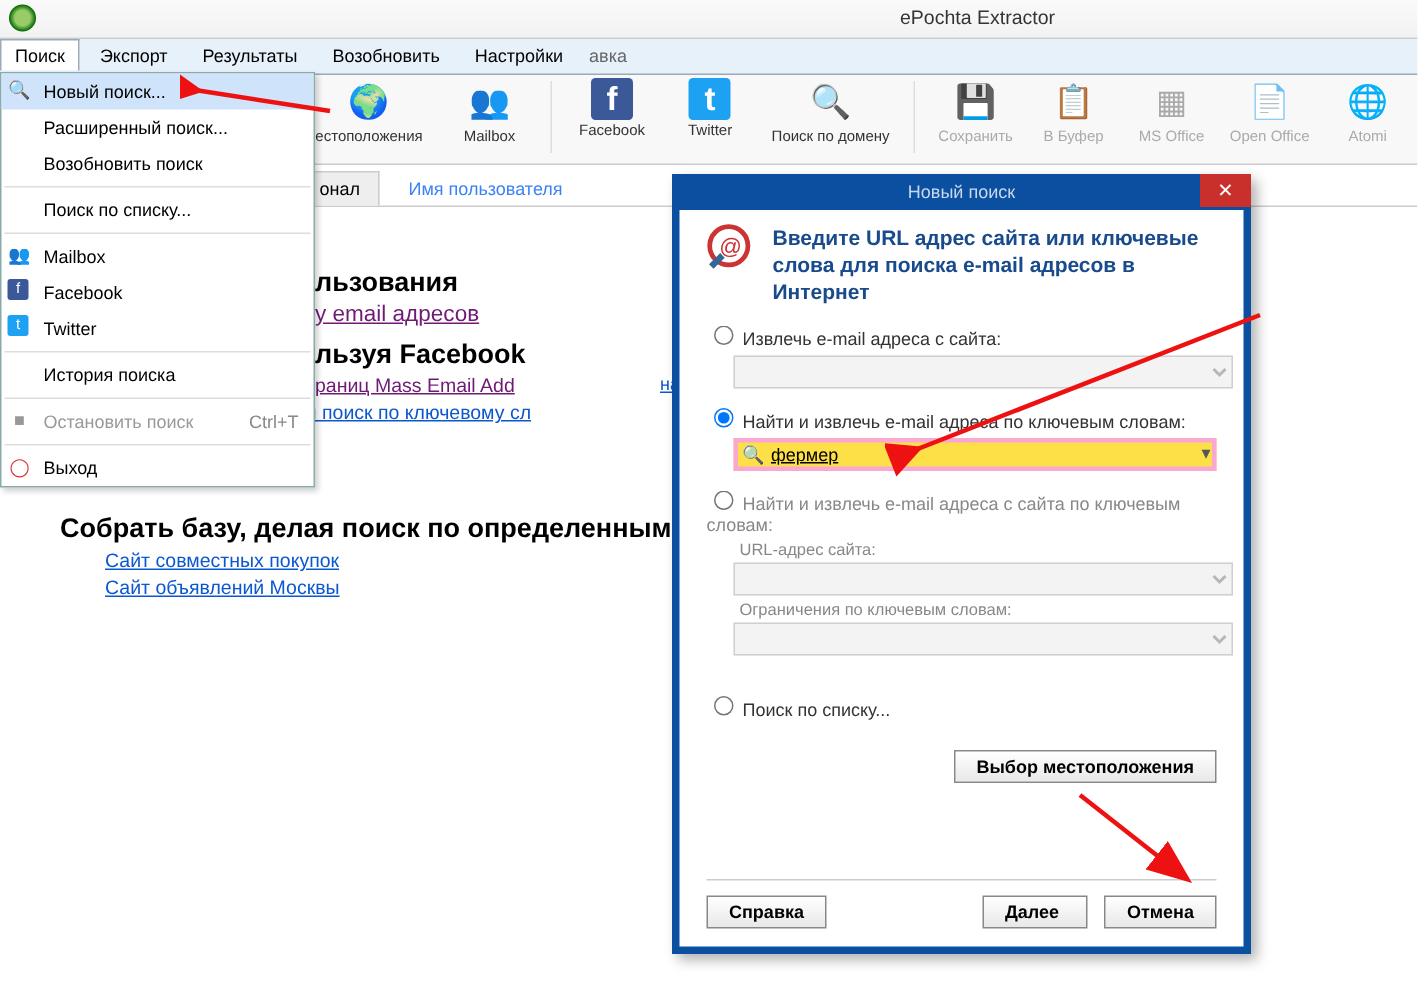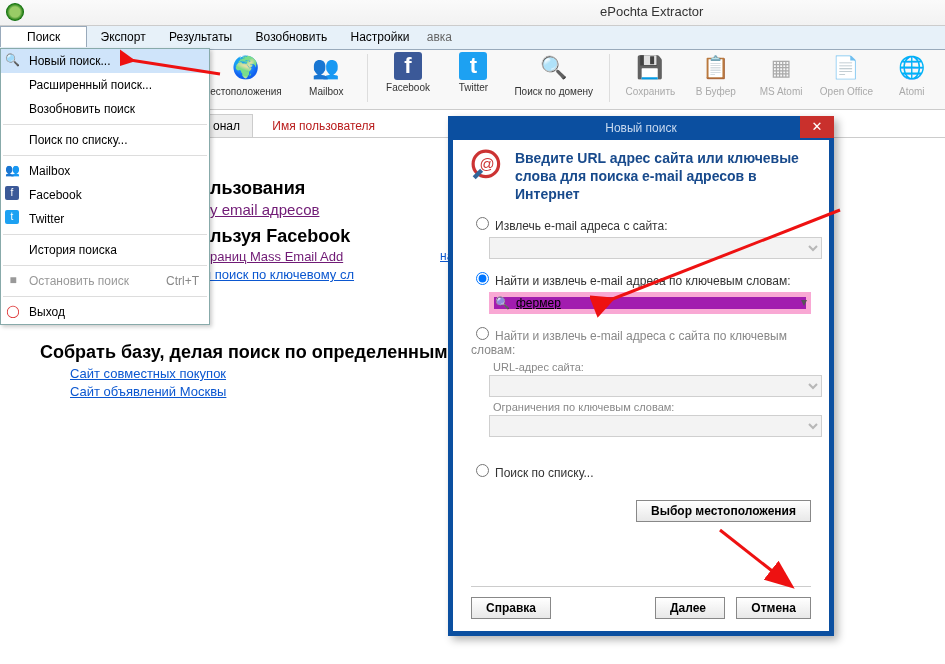--- a/index.html
+++ b/index.html
@@ -1,31 +1,31 @@
 <!DOCTYPE html>
 <html><head>
 <meta charset="utf-8">
 <style>
   * { box-sizing: border-box; font-family: "Segoe UI", Tahoma, sans-serif; }
   body { margin:0; width:945px; height:664px; background:#fff; position:relative; overflow:hidden; font-size:12px; color:#000;}
   .titlebar-top { height:26px; background:linear-gradient(#fafafa,#f2f2f2); border-bottom:1px solid #ccc; position:relative;}
   .titlebar-top .logo { width:18px;height:18px;border-radius:50%; background:radial-gradient(circle,#9c6 40%,#060 70%); display:inline-block; margin:3px 6px; vertical-align:middle;}
   .menubar { position:absolute; top:26px; left:0; right:0; height:24px; background:#e7f1f9; border-bottom:1px solid #9ab;}
   .menubar .mi { display:inline-block; padding:4px 10px; cursor:default;}
-  .menubar .mi.open { background:#fff; border:1px solid #9ab; border-bottom:none; padding:3px 26px;}
+  .menubar .mi.open { background:#fff; border:1px solid #9ab; border-bottom:none; padding:3px 9px;}
   .menubar .avka { display:inline-block; padding:4px 4px; color:#666;}
   .toolbar { position:absolute; top:50px; left:0; right:0; height:60px; background:#f8f8f8; border-bottom:1px solid #ccc; padding-left:200px; white-space:nowrap;}
   .toolbar .tbtn { display:inline-block; width:62px; text-align:center; vertical-align:top; font-size:10px; color:#333; padding-top:2px;}
   .toolbar .tbtn.big { width:92px;}
   .toolbar .sep { display:inline-block; width:1px; height:48px; background:#ddd; margin:4px 6px; vertical-align:top;}
   .toolbar .tbtn .ic { width:32px;height:32px;margin:0 auto 2px;display:flex;align-items:center;justify-content:center;font-size:22px;}
   .toolbar .tbtn.dis { color:#aaa;}
   .ribbon-tabs { position:absolute; top:112px; left:200px; right:0; height:26px; border-bottom:1px solid #ccc;}
   .ribbon-tabs .tab { display:inline-block; padding:4px 12px; margin-top:2px; margin-right:4px;}
-  .ribbon-tabs .plainhdr { display:inline-block; padding:4px 12px; color:#b91c1c;}
+  .ribbon-tabs .plainhdr { display:inline-block; padding:4px 12px; color:#3b82f6;}
   .content { position:absolute; left:40px; top:170px; right:10px;}
   h2.sec { font-size:18px; font-weight:bold; margin:8px 0 2px 0;}
   .link { color:#0b57d0; text-decoration:underline; cursor:pointer; margin:3px 0 3px 30px; display:block; font-size:13px;}
   .link2 { color:#701a75; text-decoration:underline; display:inline;}
   .fblnk { color:#0b57d0; text-decoration:underline; position:absolute; left:400px;}
   .dd-menu { position:absolute; left:0; top:48px; width:210px; background:#fff; border:1px solid #8aa; box-shadow:2px 2px 4px rgba(0,0,0,0.2); z-index:50;}
   .dd-menu .row { height:24px; line-height:24px; padding-left:28px; position:relative; cursor:default;}
   .dd-menu .row.hover { background:#cfe4fa;}
   .dd-menu .row .licon { position:absolute; left:4px; top:3px; width:16px;height:16px;display:flex;align-items:center;justify-content:center;font-size:12px;}
   .dd-menu .row .shortcut { position:absolute; right:10px; color:#888;}
@@ -36,21 +36,21 @@
   .dlg .dtitle { position:absolute; top:-5px; left:-5px; right:-5px; height:24px; background:#0b4fa0; color:#c7d9ef; text-align:center; line-height:24px; font-size:12px;}
   .dlg .dclose { position:absolute; top:-5px; right:-5px; width:34px; height:22px; background:#c9302c; color:#fff; text-align:center; line-height:22px; font-size:13px;}
   .dlg .body { position:absolute; top:28px; left:18px; right:18px; bottom:12px;}
   .dlg .hdr { display:flex; gap:10px; margin-bottom:10px;}
   .dlg .hdr .hic { width:34px;height:34px; flex:0 0 34px;}
   .dlg .hdr .htxt { color:#184a8c; font-weight:bold; font-size:14px; line-height:1.3;}
   .dlg label.opt { display:block; margin:10px 0 4px 0; font-size:12px; color:#333;}
   .dlg label.opt input{ margin-right:6px;}
   .dlg label.opt.dis { color:#888;}
   .dlg .field { width:98%; height:22px; border:1px solid #7a8aa0; background:#f6f6f6; font-size:12px; padding:2px 4px; margin-left:18px;}
-  .dlg .field.active { background:#a21caf; border:5px solid #f9a8d4;text-decoration:underline;}
+  .dlg .field.active { background:#fde047; border:3px solid #f9a8d4;text-decoration:underline;}
   .dlg .field.disabled { background:#eee; color:#999; border:1px solid #bbb;}
   .dlg .btn { display:inline-block; min-width:70px; padding:3px 14px; border:1px solid #888; background:linear-gradient(#fff,#e8e8e8); text-align:left; font-size:12px; cursor:default;font-weight:bold;}
   .dlg .bottom { position:absolute; left:0; right:0; bottom:0;}
   .dlg .lab2 { margin:4px 0 2px 22px; color:#888; font-size:11px;}
   
   .arrow { position:absolute; z-index:60; pointer-events:none;}
   .app-title-main { position:absolute; left:600px; top:4px; font-size:13px; color:#333;}
 </style>
 </head>
 <body>
@@ -72,21 +72,21 @@
 <div class="toolbar">
   <div class="tbtn big"><div class="ic">🌍</div><span>естоположения</span></div>
   <div class="tbtn"><div class="ic">👥</div><span>Mailbox</span></div>
   <span class="sep"></span>
   <div class="tbtn"><div class="ic" style="background:#3b5998;color:#fff;width:28px;height:28px;border-radius:3px;font-weight:bold;">f</div><span>Facebook</span></div>
   <div class="tbtn"><div class="ic" style="background:#1da1f2;color:#fff;width:28px;height:28px;border-radius:3px;font-weight:bold;">t</div><span>Twitter</span></div>
   <div class="tbtn big"><div class="ic">🔍</div><span>Поиск по домену</span></div>
   <span class="sep"></span>
   <div class="tbtn dis"><div class="ic">💾</div><span>Сохранить</span></div>
   <div class="tbtn dis"><div class="ic">📋</div><span>В Буфер</span></div>
-  <div class="tbtn dis"><div class="ic">▦</div><span>MS Atomi</span></div>
+  <div class="tbtn dis"><div class="ic">▦</div><span>MS Office</span></div>
   <div class="tbtn dis"><div class="ic">📄</div><span>Open Office</span></div>
   <div class="tbtn dis"><div class="ic">🌐</div><span>Atomi</span></div>
 </div>
 
 <div class="ribbon-tabs">
   <span class="tab" style="background:#eee;border:1px solid #ccc;border-bottom:none;">онал</span>
   <span class="plainhdr">Имя пользователя</span>
   <span class="plainhdr" style="margin-left:70px;">адрес/По</span>
 </div>
 

